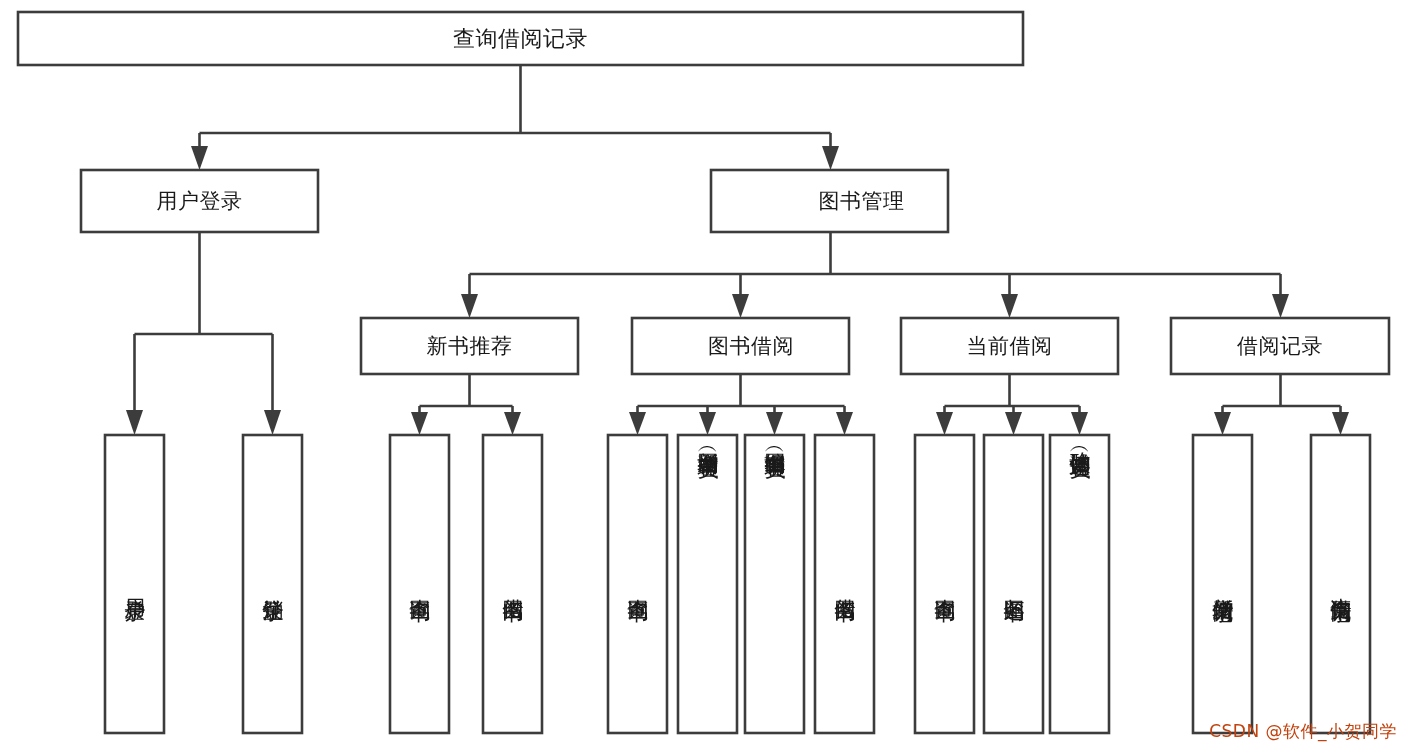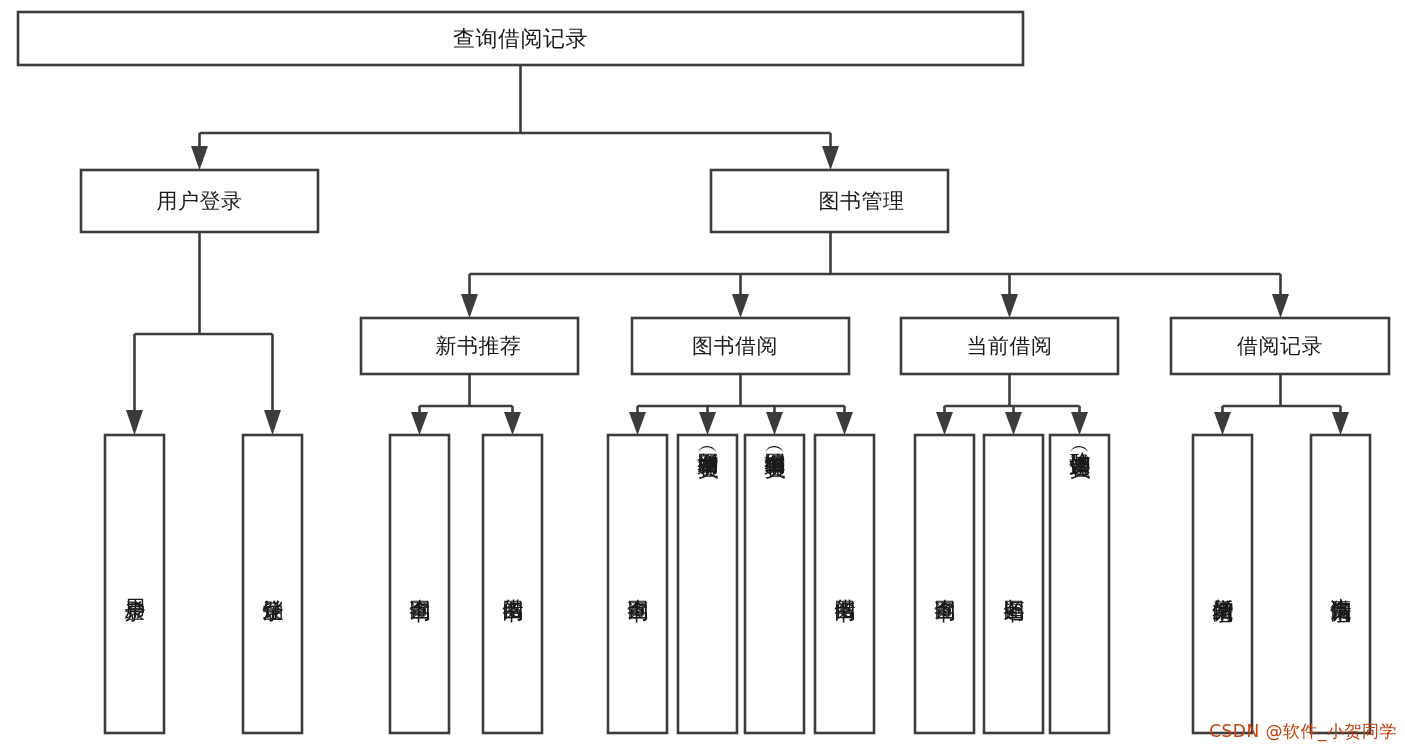--- a/index.html
+++ b/index.html
@@ -201,24 +201,24 @@
     <span class="hlabel-text root-label-text">查询借阅记录</span>
   </div>
 
   <div class="hlabel-wrap" style="left:81px; top:170px; width:237px; height:62px;">
     <span class="hlabel-text">用户登录</span>
   </div>
   <div class="hlabel-wrap" style="left:711px; top:170px; width:237px; height:62px;padding-left:32px;">
     <span class="hlabel-text">图书管理</span>
   </div>
 
-  <div class="hlabel-wrap" style="left:361px; top:318px; width:217px; height:56px;padding-left:9px;">
+  <div class="hlabel-wrap" style="left:361px; top:318px; width:217px; height:56px;">
     <span class="hlabel-text">新书推荐</span>
   </div>
-  <div class="hlabel-wrap" style="left:644px; top:318px; width:182px; height:56px;">
+  <div class="hlabel-wrap" style="left:660px; top:318px; width:182px; height:56px;">
     <span class="hlabel-text">图书借阅</span>
   </div>
   <div class="hlabel-wrap" style="left:1171px; top:318px; width:218px; height:56px;">
     <span class="hlabel-text">借阅记录</span>
   </div>
   <div class="hlabel-wrap" style="left:901px; top:318px; width:217px; height:56px;">
     <span class="hlabel-text">当前借阅</span>
   </div>
 
   <div class="vlabel-wrap" style="left:105px; top:435px; width:59px; height:298px;">

